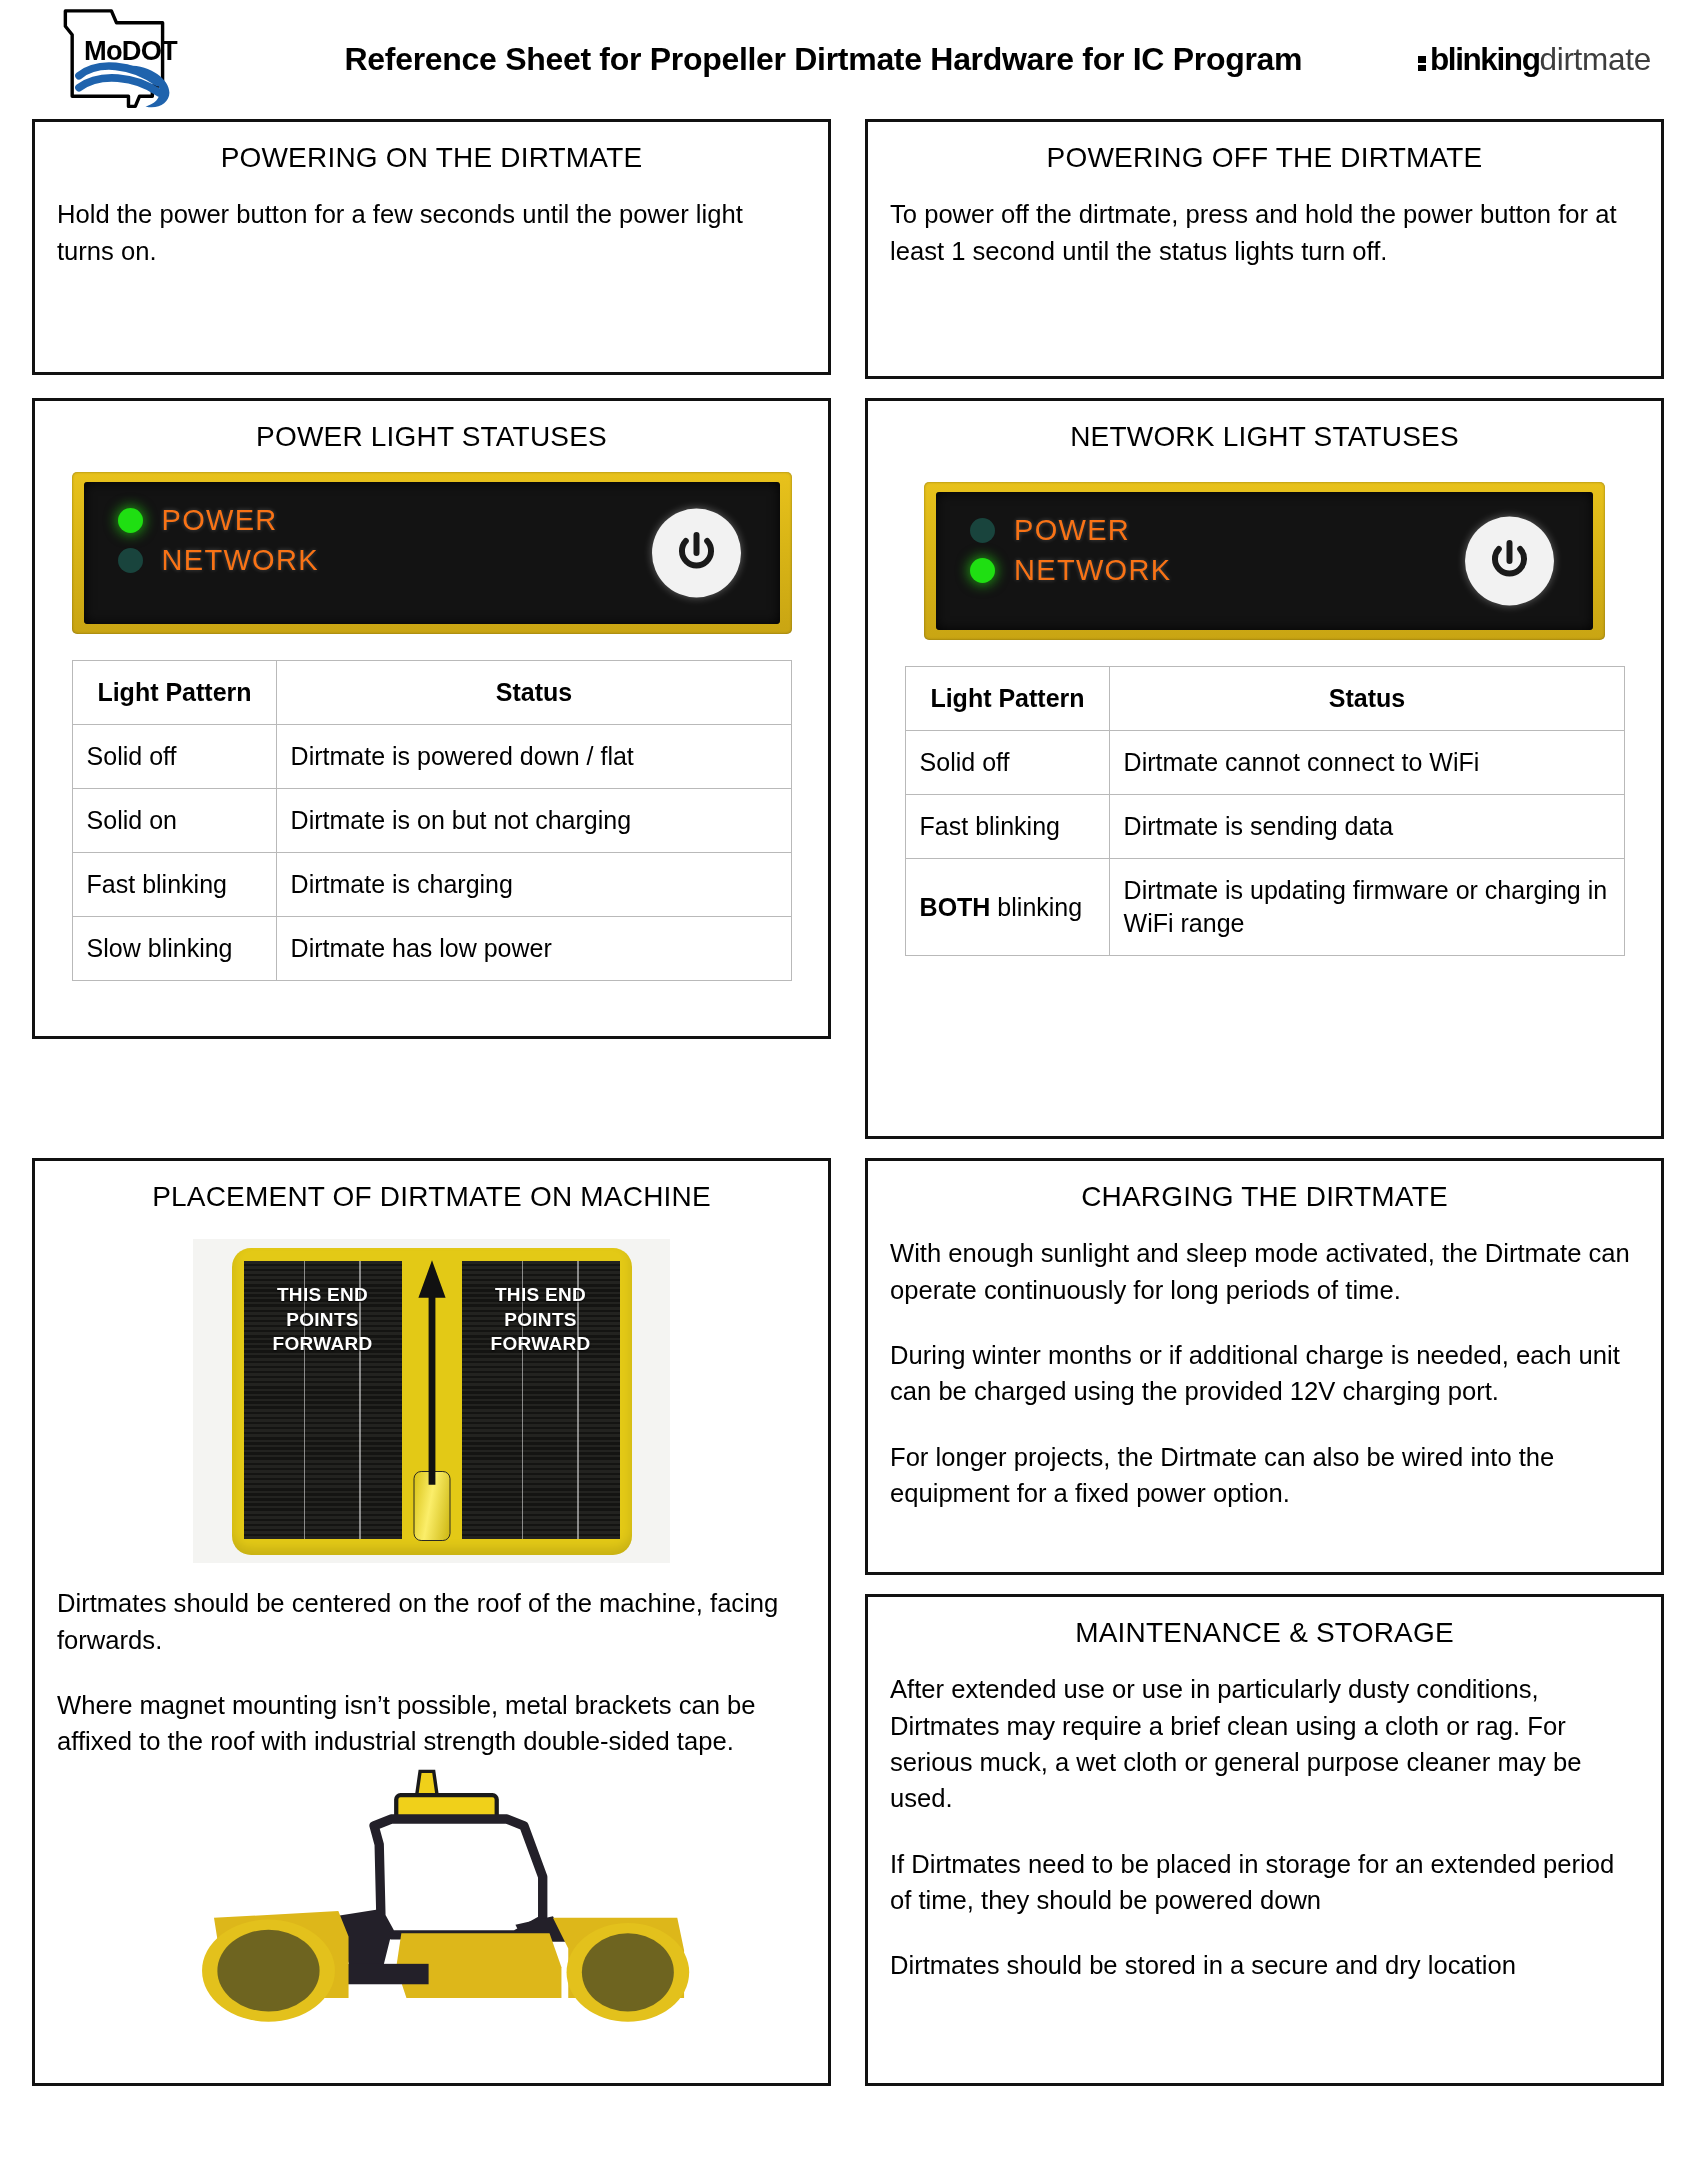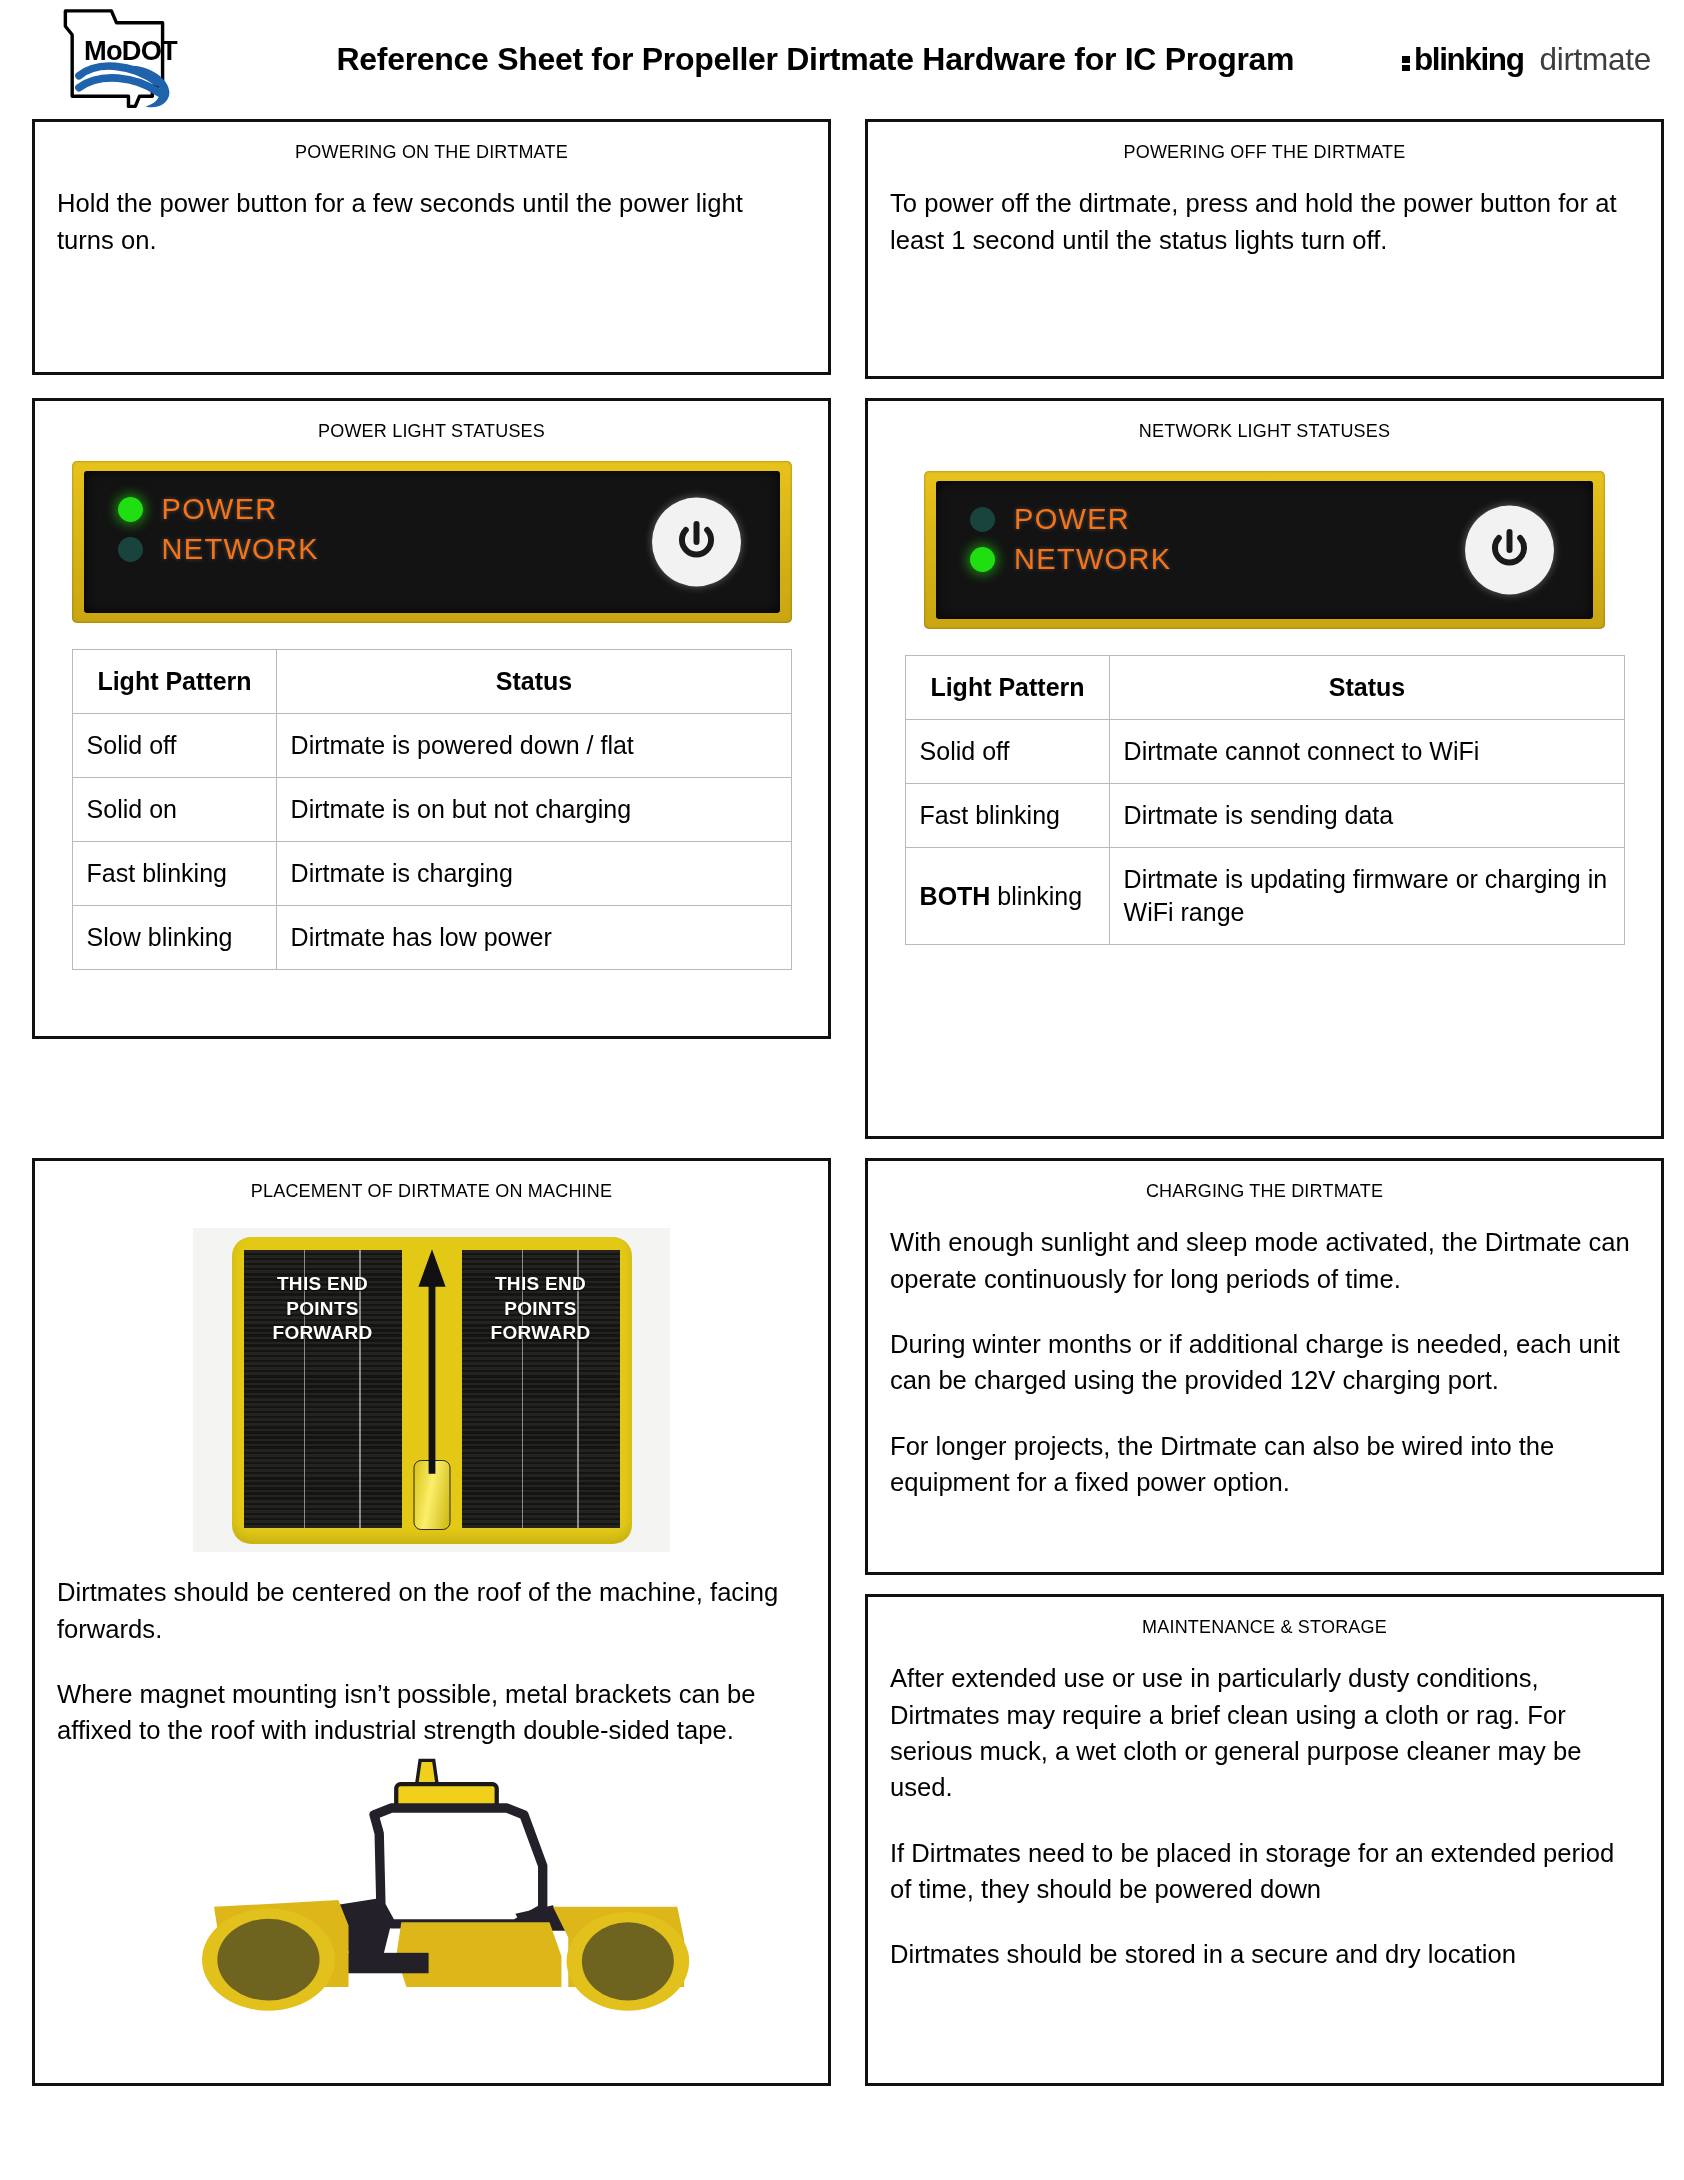--- a/index.html
+++ b/index.html
@@ -73,21 +73,21 @@
   .prop-bold {
     font-size: 31.5px;
     font-weight: bold;
     letter-spacing: -1.4px;
   }
   .prop-light {
     font-size: 31.5px;
     font-weight: normal;
     letter-spacing: -0.3px;
     color: #3d3d3d;
-    margin-left: 16px;
+    margin-left: 0;
   }
 
   
   .sheet {
     position: absolute;
     left: 0; top: 119px;
     width: 1685px;
   }
 
   .row { display: flex; gap: 34px; padding: 0 32px; }
@@ -96,21 +96,21 @@
     border: 3.4px solid #111111;
     background: #ffffff;
     padding: 0 0 15.3px 0;
     position: relative;
   }
   .col-left  { width: 799px; flex: 0 0 799px; }
   .col-right { width: 799px; flex: 0 0 799px; }
 
   .card-title {
     text-align: center;
-    font-size: 18px;
+    font-size: 28px;
     font-weight: normal;
     letter-spacing: 0.2px;
     padding: 20.4px 10.2px 6.8px 10.2px;
   }
 
   .card-body {
     font-size: 25.6px;
     line-height: 1.42;
     padding: 15.3px 22px 0 22px;
   }

